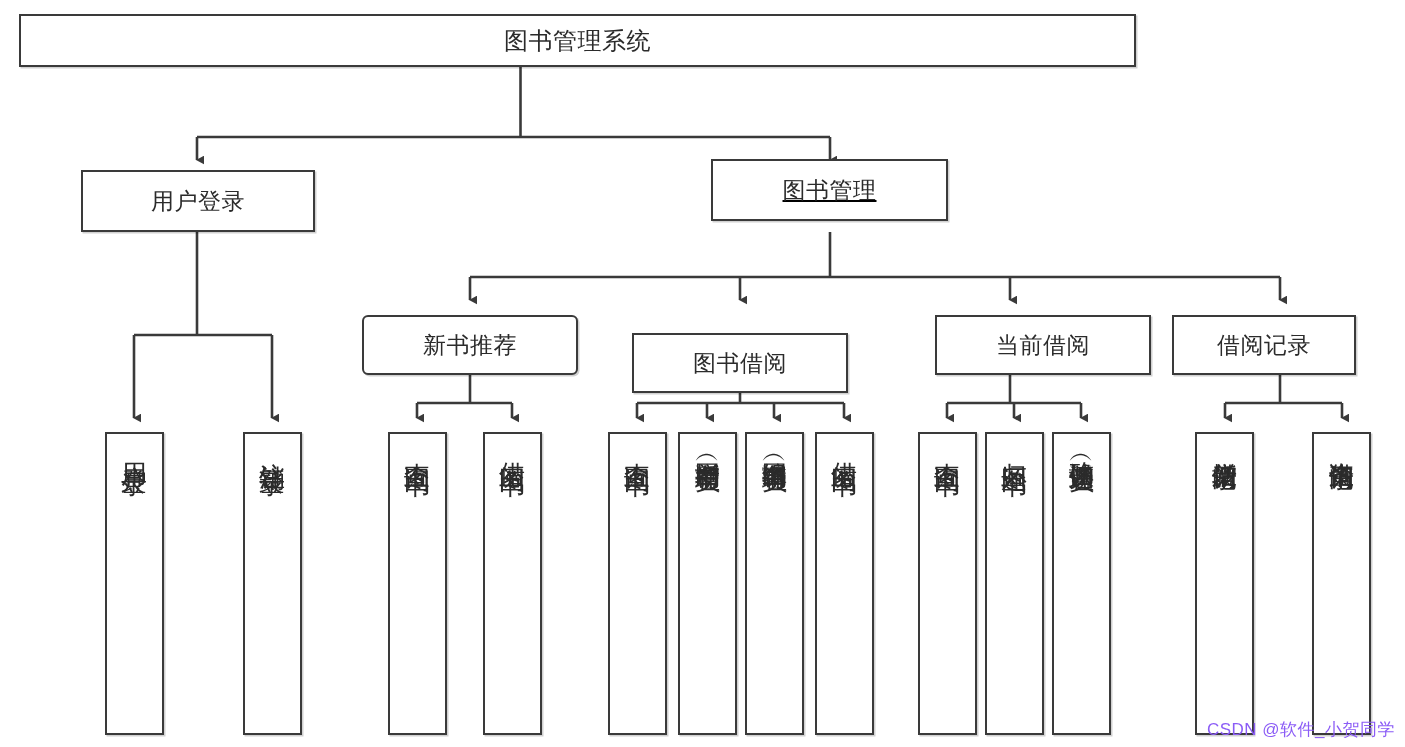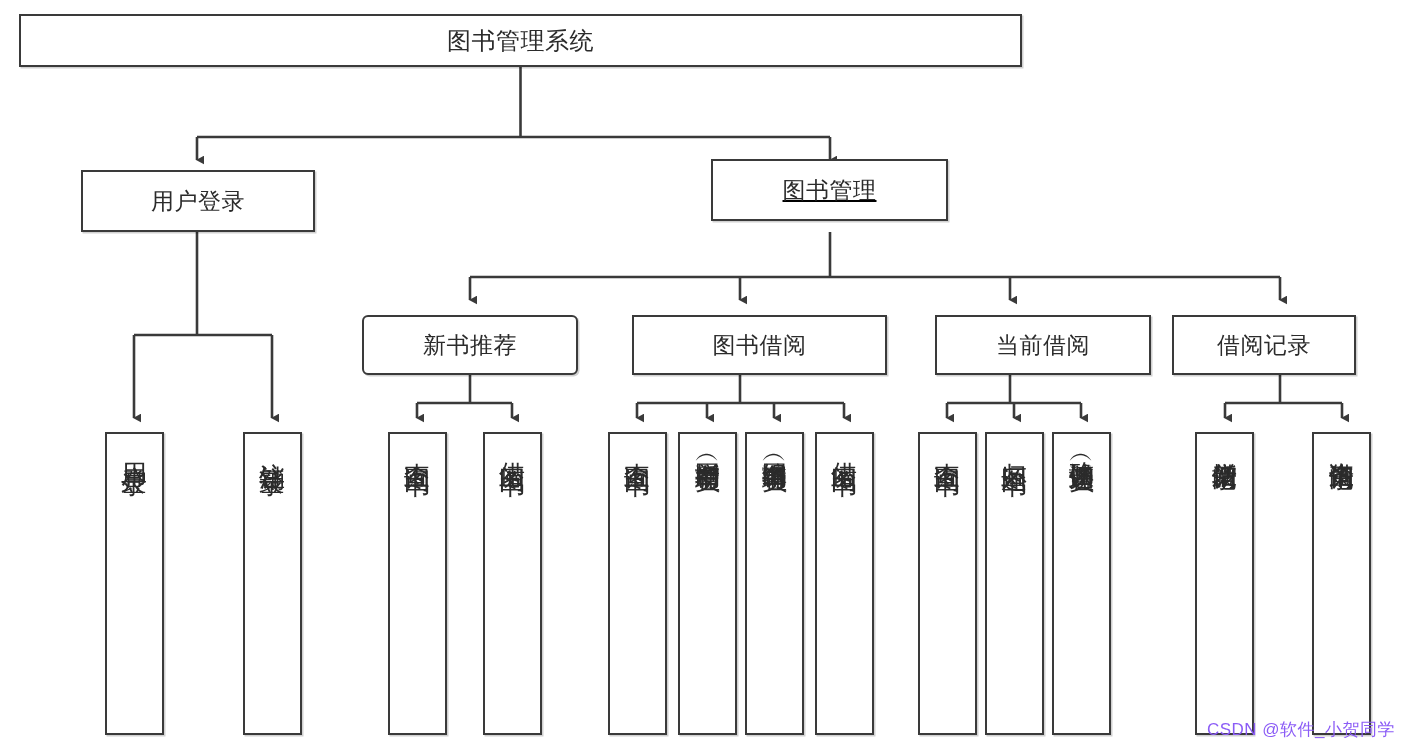--- a/index.html
+++ b/index.html
@@ -128,35 +128,35 @@
       <path d="M 1014 403 L 1014 418" marker-end="url(#arrowhead)"></path>
       <path d="M 1081 403 L 1081 418" marker-end="url(#arrowhead)"></path>
 
       <path d="M 1280 375 L 1280 403"></path>
       <path d="M 1225 403 L 1342 403"></path>
       <path d="M 1225 403 L 1225 418" marker-end="url(#arrowhead)"></path>
       <path d="M 1342 403 L 1342 418" marker-end="url(#arrowhead)"></path>
     </g>
   </svg>
 
-  <div class="node-box node-h node-root" style="left:19px; top:14px; width:1003px; height:53px;">
+  <div class="node-box node-h node-root" style="left:19px; top:14px; width:1117px; height:53px;">
     <span class="node-label">图书管理系统</span>
   </div>
 
   <div class="node-box node-h" style="left:81px; top:170px; width:234px; height:62px;">
     <span class="node-label">用户登录</span>
   </div>
   <div class="node-box node-h" style="left:711px; top:159px; width:237px; height:62px;text-decoration:underline;">
     <span class="node-label">图书管理</span>
   </div>
 
   <div class="node-box node-h" style="left:362px; top:315px; width:216px; height:60px;border-radius:6px;">
     <span class="node-label">新书推荐</span>
   </div>
-  <div class="node-box node-h" style="left:632px; top:315px; width:255px; height:60px;align-items:center;">
+  <div class="node-box node-h" style="left:632px; top:333px; width:216px; height:60px;align-items:center;">
     <span class="node-label">图书借阅</span>
   </div>
   <div class="node-box node-h" style="left:902px; top:315px; width:216px; height:60px;margin-left:33px;">
     <span class="node-label">当前借阅</span>
   </div>
   <div class="node-box node-h" style="left:1172px; top:315px; width:184px; height:60px;">
     <span class="node-label">借阅记录</span>
   </div>
 
   <div class="node-box node-v" style="left:105px; top:432px; width:59px; height:303px;">

